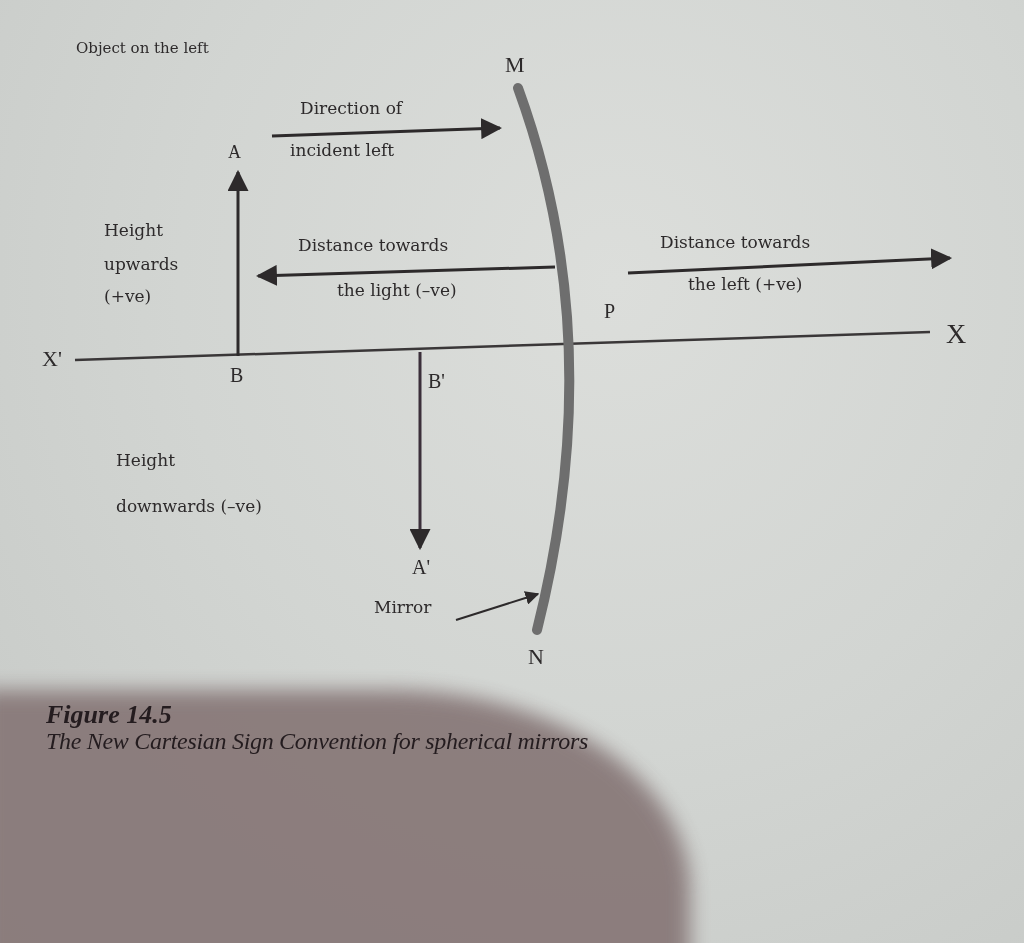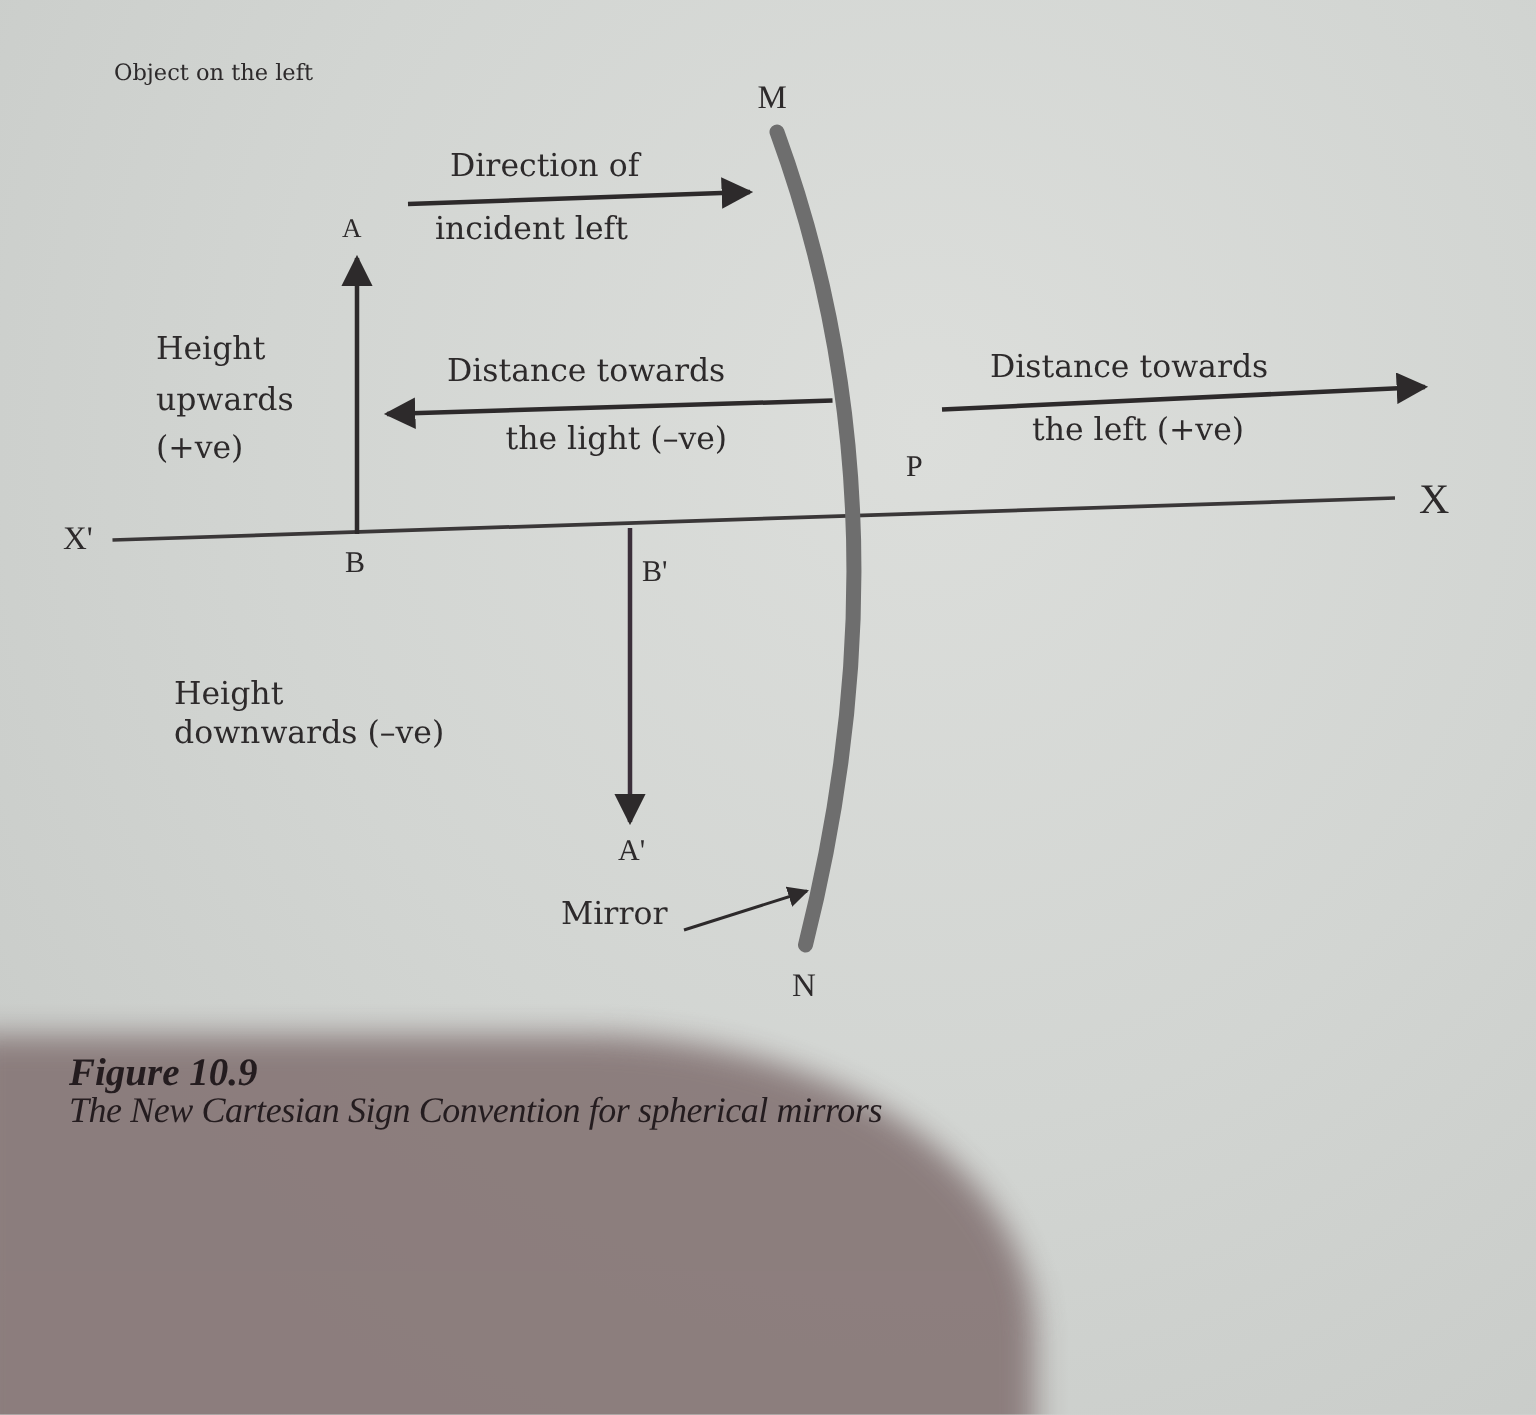--- a/index.html
+++ b/index.html
@@ -11,21 +11,21 @@
   .page {
     position: absolute; inset: 0;
     background: radial-gradient(ellipse at 60% 30%, #dcdedb 0%, #d2d5d2 50%, #c6c9c6 100%);
   }
   .shadow2 {
     position: absolute; left: -20px; top: 690px; width: 710px; height: 300px;
     background: #857575; border-top-right-radius: 300px 200px; filter: blur(10px); opacity: 0.9;
   }
   svg.diagram { position: absolute; left: 0; top: 0; }
   .txt {
-    position: absolute; color: #2d2a2b; font-size: 21px; line-height: 1.18; white-space: nowrap;
+    position: absolute; color: #2d2a2b; font-size: 17px; line-height: 1.18; white-space: nowrap;
     font-family: "DejaVu Serif", "Liberation Serif", serif;
   }
   .lbl { position: absolute; color: #2d2a2b; font-size: 22px; font-family: "Liberation Serif", "DejaVu Serif", serif; }
   .fig-num {
     position: absolute; left: 46px; top: 700px; font-size: 26px; font-weight: bold; font-style: italic;
     color: #241c1f; font-family: "Liberation Serif", "DejaVu Serif", serif;
   }
   .fig-cap {
     position: absolute; left: 46px; top: 728px; font-size: 24px; font-style: italic;
     color: #241c1f; font-family: "Liberation Serif", "DejaVu Serif", serif; white-space: nowrap; letter-spacing: -0.3px;
@@ -77,32 +77,32 @@
 <div class="lbl" style="left:412px; top:556px; font-size:20px;">A'</div>
 
 <div>
   <div class="txt" style="left:104px; top:220px;">Height</div>
   <div class="txt" style="left:104px; top:254px;">upwards</div>
   <div class="txt" style="left:104px; top:286px;">(+ve)</div>
 </div>
 
 <div>
   <div class="txt" style="left:116px; top:450px;">Height</div>
-  <div class="txt" style="left:116px; top:476px;">downwards (–ve)</div>
+  <div class="txt" style="left:116px; top:496px;">downwards (–ve)</div>
 </div>
 
 <div>
   <div class="txt" style="left:300px; top:98px;">Direction of</div>
   <div class="txt" style="left:290px; top:140px;">incident left</div>
 </div>
 
 <div>
   <div class="txt" style="left:298px; top:235px;">Distance towards</div>
   <div class="txt" style="left:337px; top:280px;">the light (–ve)</div>
 </div>
 
 <div>
   <div class="txt" style="left:660px; top:232px;">Distance towards</div>
   <div class="txt" style="left:688px; top:274px;">the left (+ve)</div>
 </div>
 
-<div class="fig-num">Figure 10.9</div>
+<div class="fig-num">Figure 14.5</div>
 <div class="fig-cap">The New Cartesian Sign Convention for spherical mirrors</div>
 
 </body></html>

